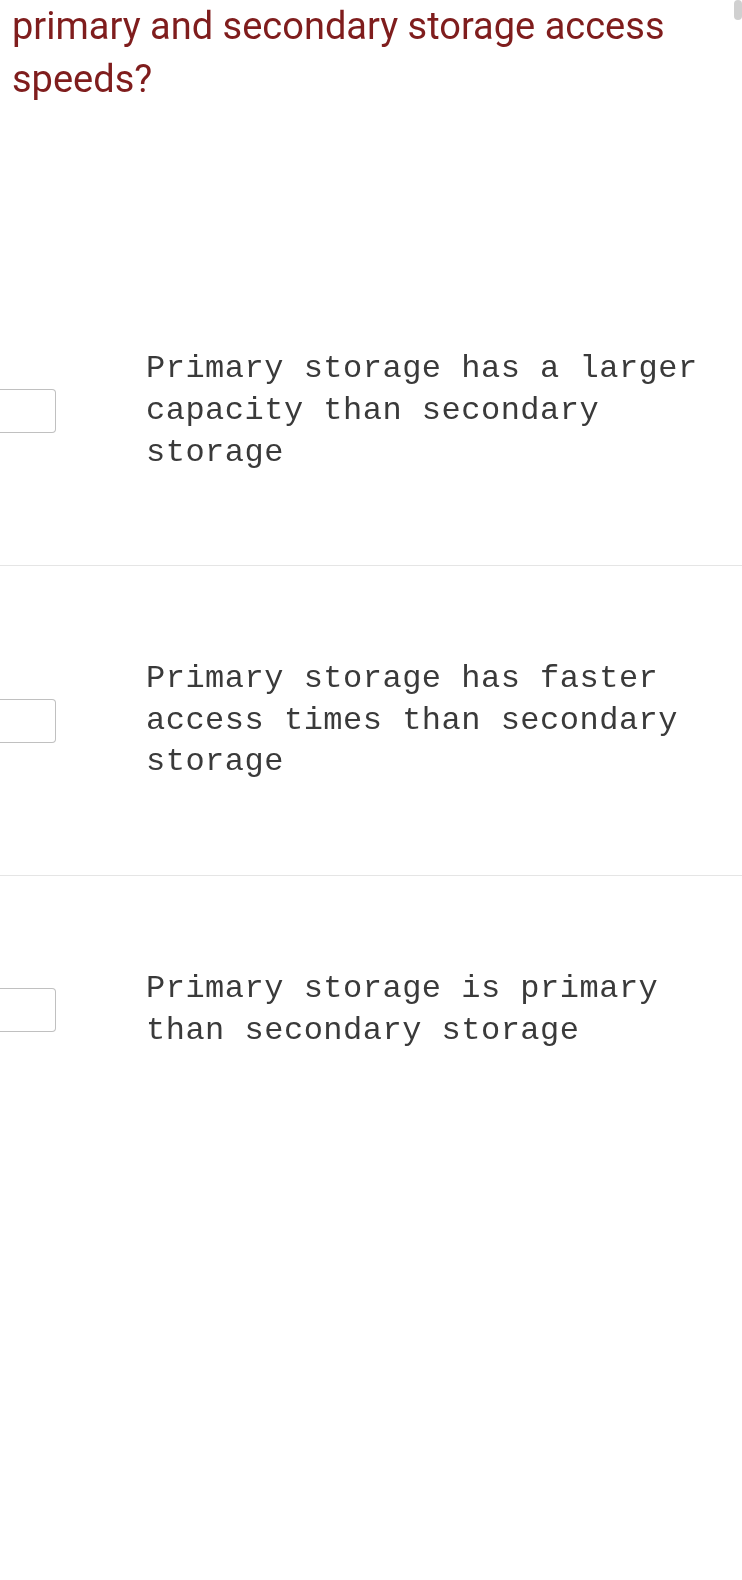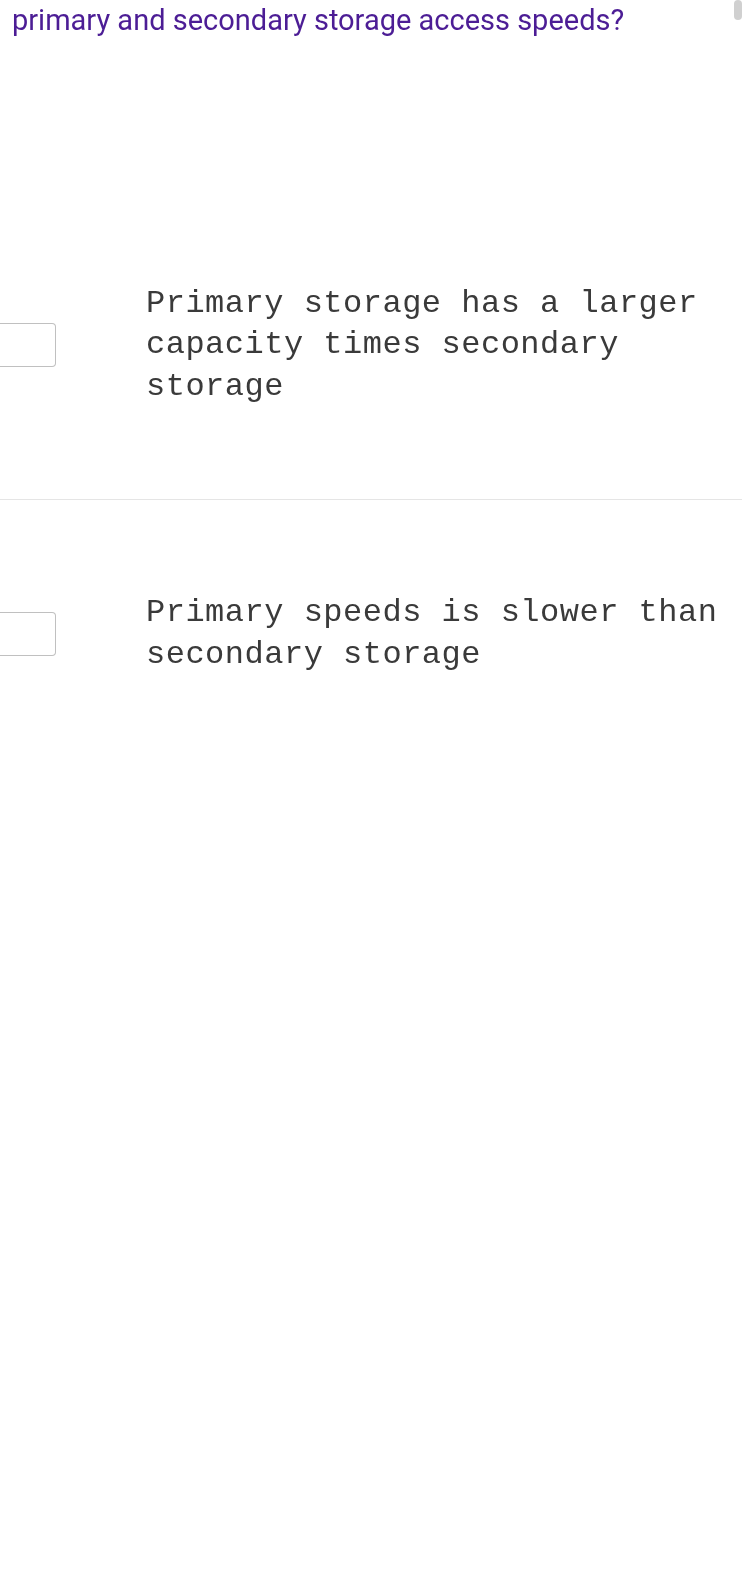--- a/index.html
+++ b/index.html
@@ -8,22 +8,22 @@
       box-sizing: border-box;
     }
     body {
       font-family: -apple-system, BlinkMacSystemFont, 'Segoe UI', Roboto, sans-serif;
       background: #ffffff;
       width: 742px;
       height: 1580px;
       overflow: hidden;
     }
     .question-text {
-      font-size: 29px;
-      color: #4c1d95;
+      font-size: 38px;
+      color: #7f1d1d;
       padding: 0 12px;
       line-height: 1.4;
       font-weight: 400;
     }
     .options-container {
       margin-top: 150px;
     }
     .option-row {
       display: flex;
       align-items: center;
@@ -67,19 +67,23 @@
 </head>
 <body>
 
 <div class="scrollbar-track"></div>
 
 <div class="question-text">primary and secondary storage access speeds?</div>
 
 <div class="options-container">
   <div class="option-row">
     <div class="checkbox-box"></div>
-    <div class="option-text">Primary storage has a larger capacity times secondary storage</div>
+    <div class="option-text">Primary storage has a larger capacity than secondary storage</div>
   </div>
   <div class="option-row">
     <div class="checkbox-box"></div>
-    <div class="option-text">Primary speeds is slower than secondary storage</div>
+    <div class="option-text">Primary storage has faster access times than secondary storage</div>
+  </div>
+  <div class="option-row">
+    <div class="checkbox-box"></div>
+    <div class="option-text">Primary storage is primary than secondary storage</div>
   </div>
 </div>
 
 </body></html>

